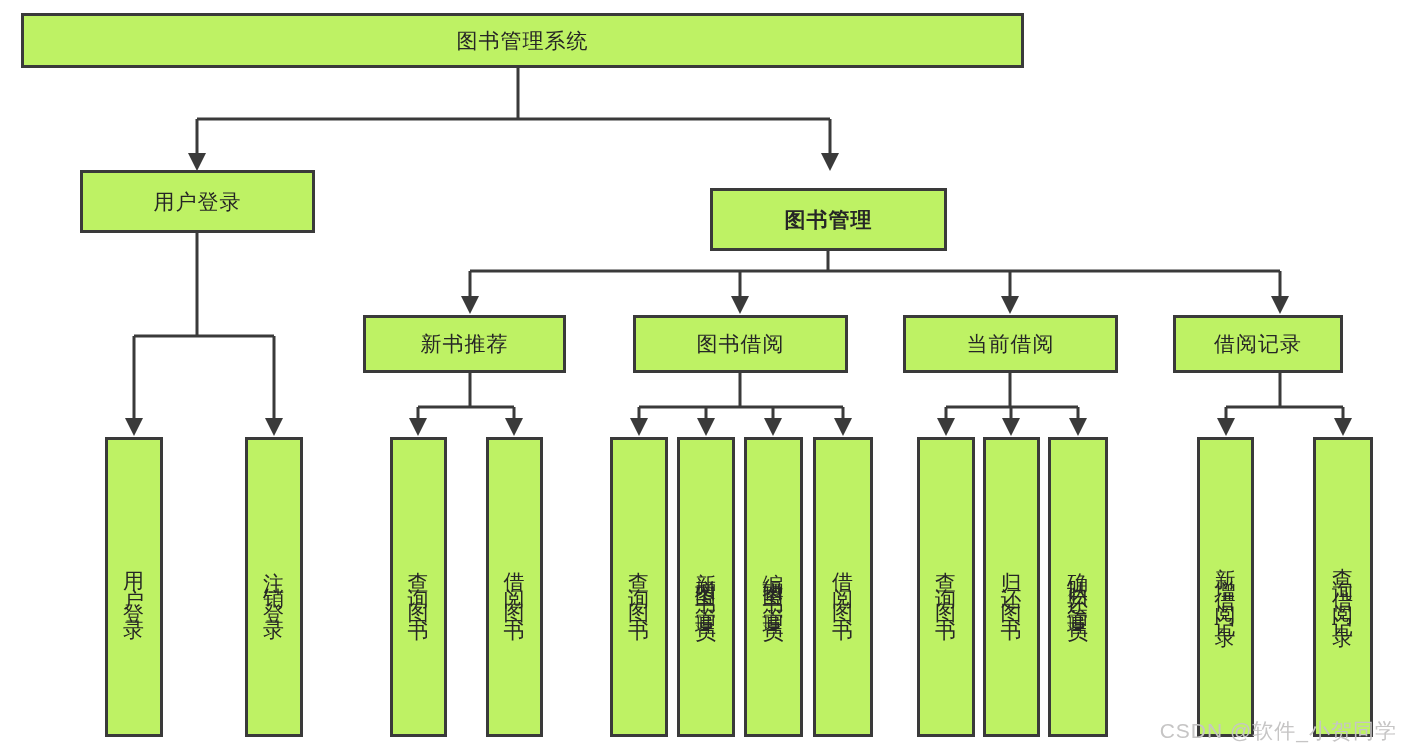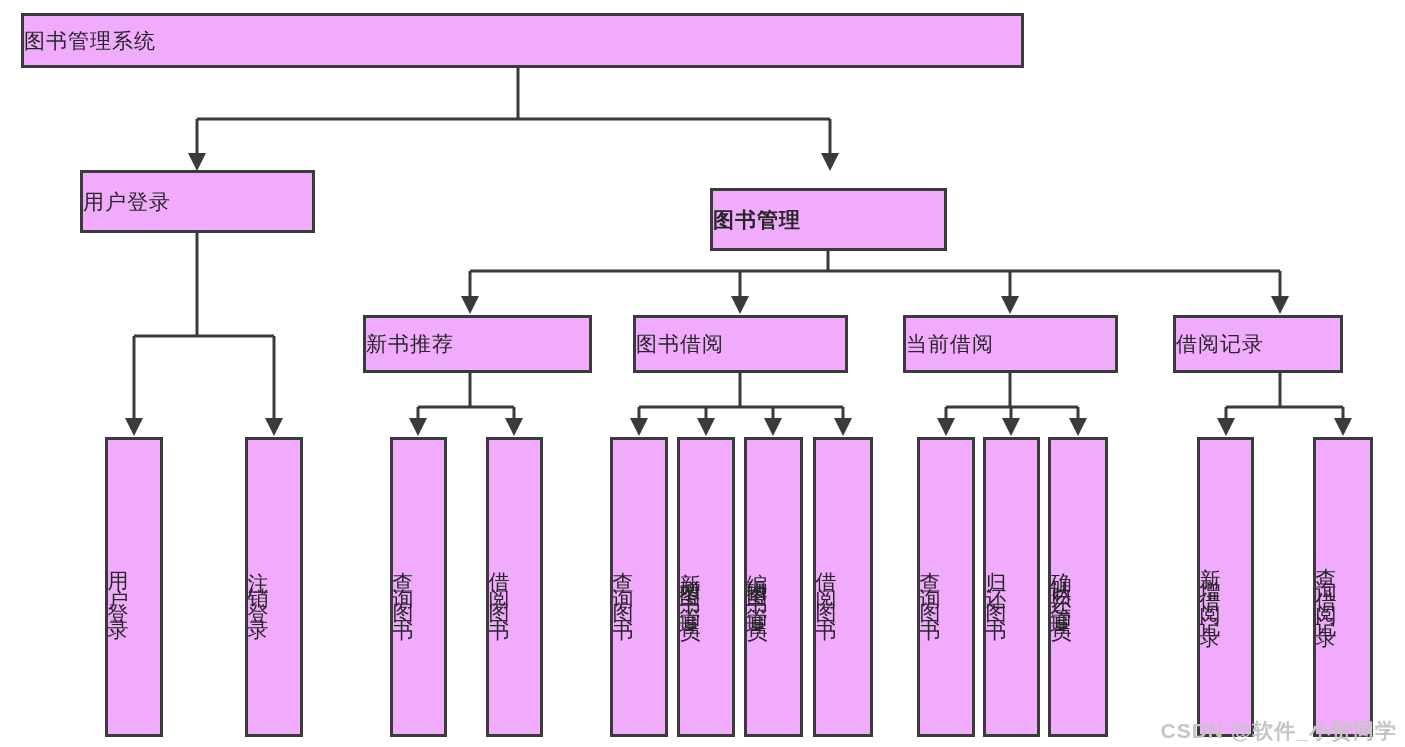--- a/index.html
+++ b/index.html
@@ -17,45 +17,45 @@
     font-family:"Liberation Sans","DejaVu Sans",sans-serif;
     color:var(--text);
   }
   .connectors{position:absolute;left:0;top:0;width:1405px;height:747px;}
   .connectors path{stroke:var(--line);stroke-width:3;fill:none;}
   .connectors polygon{fill:var(--line);stroke:none;}
   .node{
     position:absolute;
     box-sizing:border-box;
     border:3px solid var(--line);
-    background:#f0abfc;
+    background:#bef264;
     display:flex;
     align-items:center;
-    justify-content:flex-start;
+    justify-content:center;
   }
   .node.h span{
     font-size:21px;
     letter-spacing:1px;
     white-space:nowrap;
   }
   .node.v span{
     writing-mode:vertical-rl;
     font-size:21px;
     letter-spacing:16px;
     line-height:1;
     white-space:nowrap;
   }
   .node.v.med span{letter-spacing:12px;}
   .node.v.long span{letter-spacing:7px;}
   .watermark{
     position:absolute;
     right:8px;
     bottom:2px;
     font-size:21px;
-    font-weight:700;
+    font-weight:400;
     color:var(--watermark);
     letter-spacing:1px;
     white-space:nowrap;
   }
 </style>
 </head>
 <body>
 
 <div class="canvas">
 
@@ -106,21 +106,21 @@
     <span>图书管理系统</span>
   </div>
 
   <div class="node h" style="left:80px;top:170px;width:235px;height:63px;">
     <span>用户登录</span>
   </div>
   <div class="node h" style="left:710px;top:188px;width:237px;height:63px;font-weight:bold;">
     <span>图书管理</span>
   </div>
 
-  <div class="node h" style="left:363px;top:315px;width:229px;height:58px;">
+  <div class="node h" style="left:363px;top:315px;width:203px;height:58px;">
     <span>新书推荐</span>
   </div>
   <div class="node h" style="left:903px;top:315px;width:215px;height:58px;">
     <span>当前借阅</span>
   </div>
   <div class="node h" style="left:633px;top:315px;width:215px;height:58px;">
     <span>图书借阅</span>
   </div>
   <div class="node h" style="left:1173px;top:315px;width:170px;height:58px;">
     <span>借阅记录</span>

